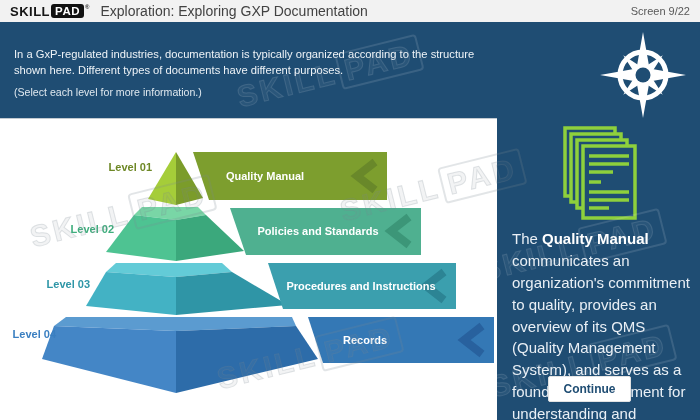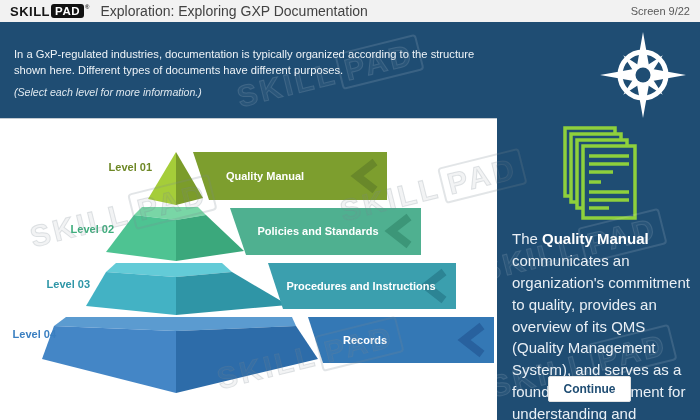--- a/index.html
+++ b/index.html
@@ -15,21 +15,21 @@
   .logo-pad { background:#111; color:#fff; font-size:11.5px; padding:1px 4px; border-radius:3px;
               margin-left:1px; letter-spacing:.5px; }
   .logo-reg { font-size:6px; color:#333; vertical-align:top; margin-left:1px; align-self:flex-start; }
   .topbar-title { margin-left:11px; font-size:14px; color:#424242; }
   .screen-counter { margin-left:auto; font-size:11px; color:#595959; }
 
   
   .header-band { position:absolute; left:0; top:22px; width:700px; height:96px; background:#1f4d73; }
   .intro { position:absolute; left:14px; top:24px; width:486px; font-size:11.2px; line-height:1.45;
            color:#eef3f7; }
-  .hint { position:absolute; left:14px; top:64px; font-size:10.6px; font-style:italic; color:#dfe8ef; }
+  .hint { position:absolute; left:14px; top:64px; font-size:10.6px; color:#dfe8ef; }
   .compass { position:absolute; left:598px; top:8px; width:90px; height:90px; }
 
   
   .panel { position:absolute; left:0; top:118px; width:497px; height:302px; background:#fff;
            border-top:1px solid #c2cad1; }
   .diagram-svg { position:absolute; left:0; top:0; width:497px; height:302px; }
 
   
   .sidebar { position:absolute; left:497px; top:118px; width:203px; height:302px; background:#1f4d73; }
   .doc-icon { position:absolute; left:64px; top:8px; width:80px; height:96px; }

